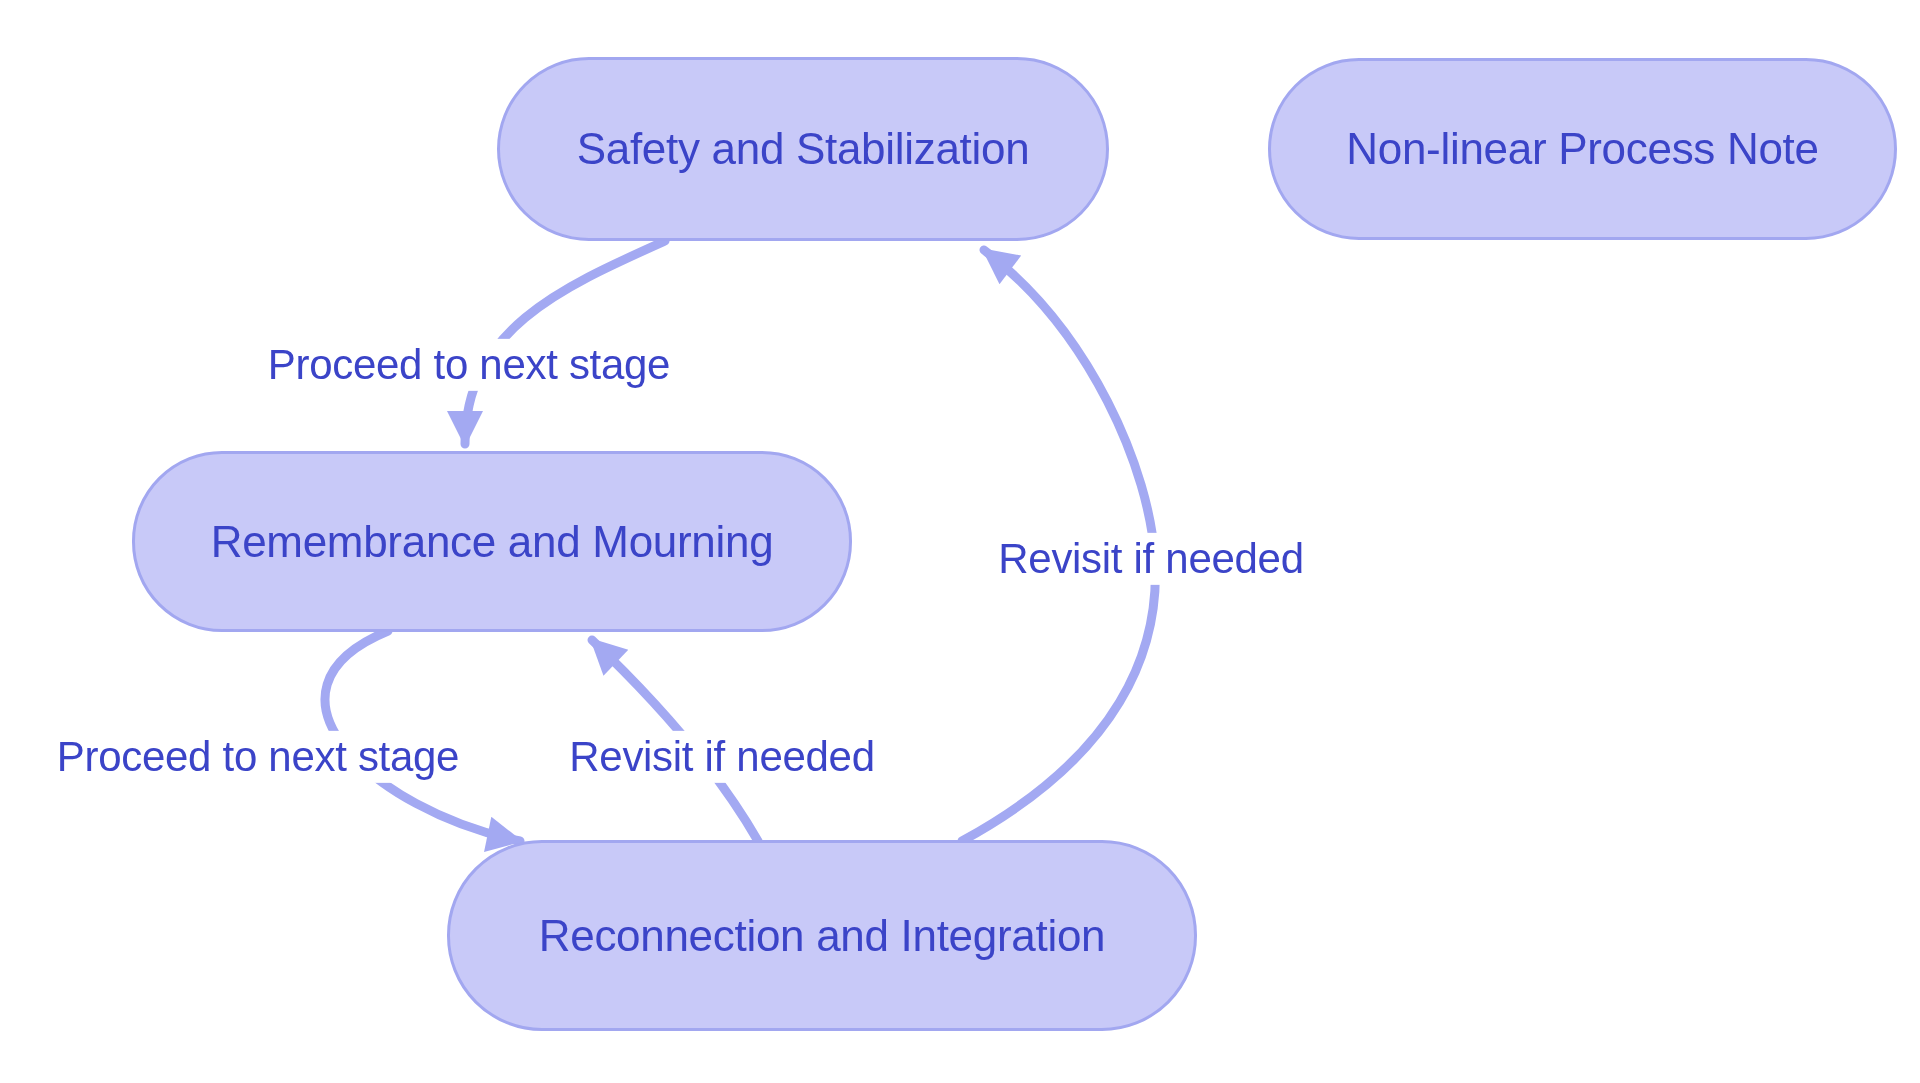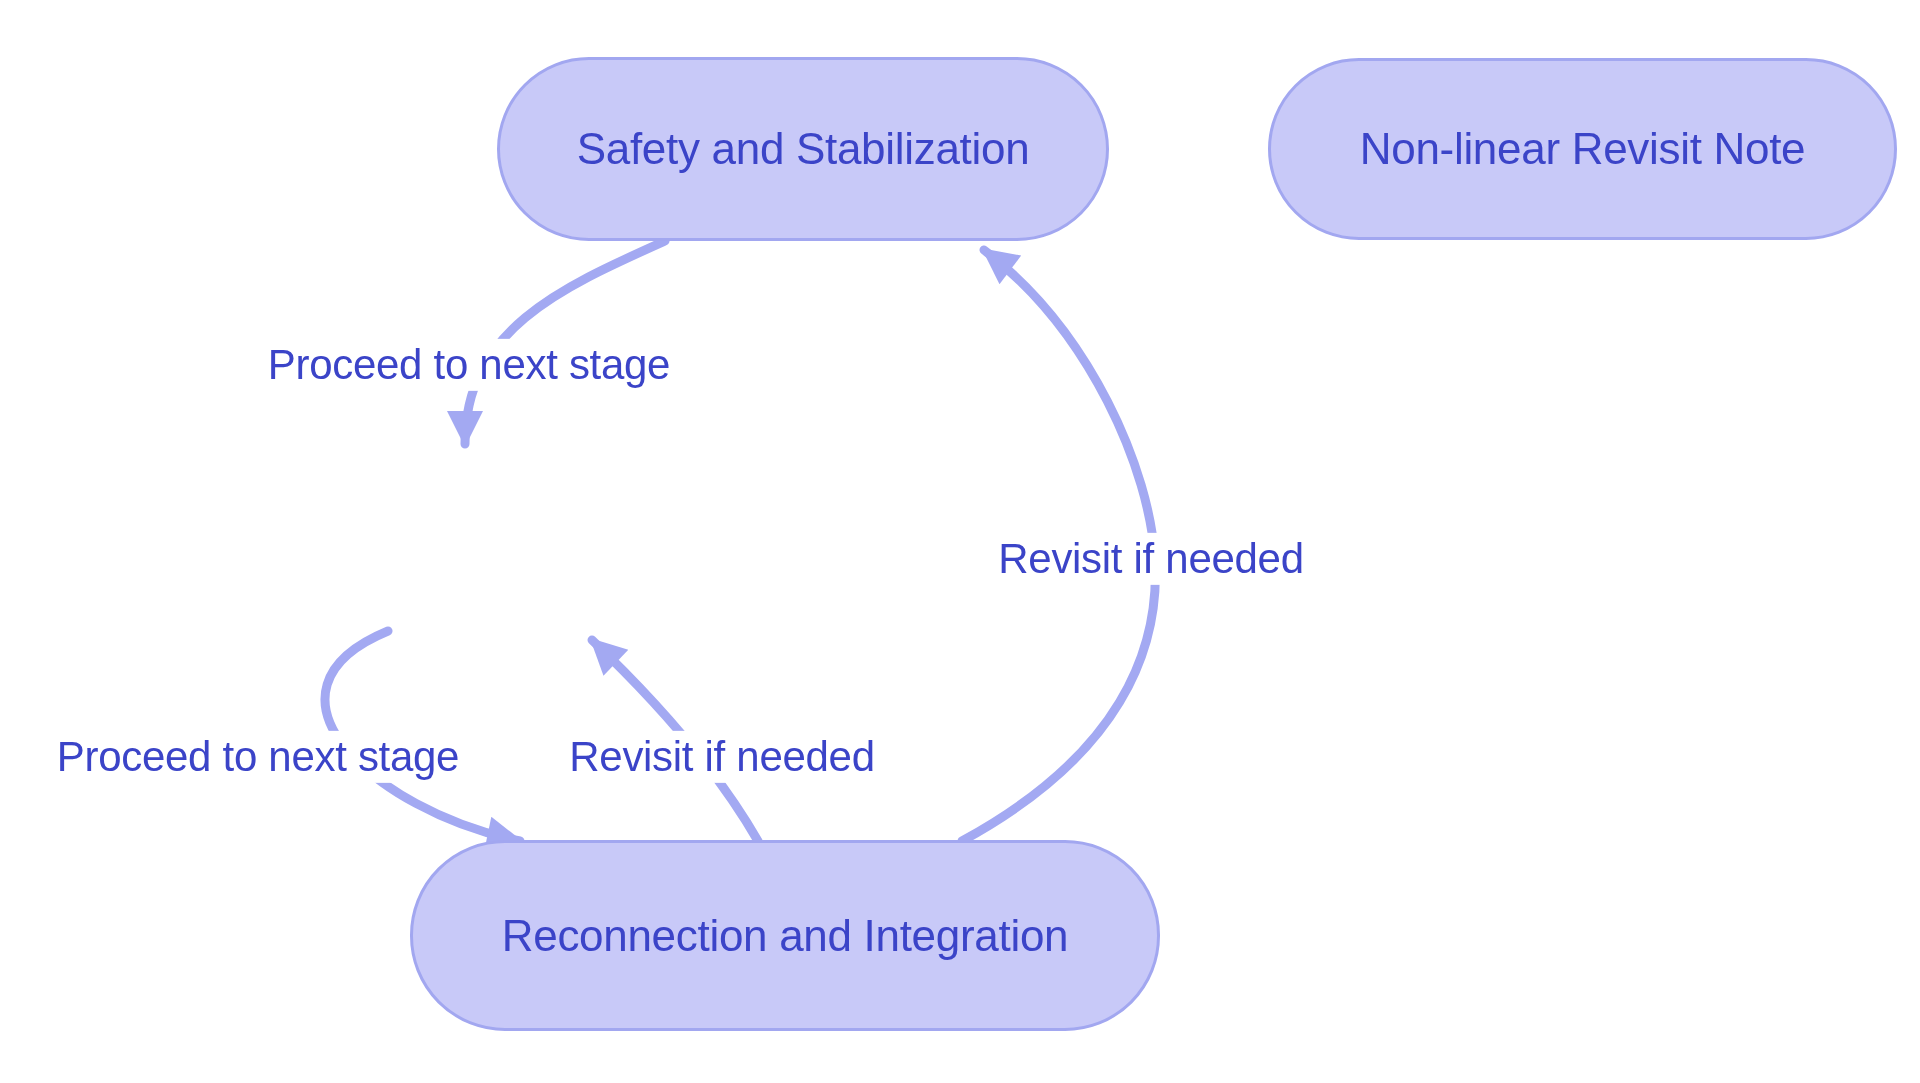--- a/index.html
+++ b/index.html
@@ -38,21 +38,21 @@
     justify-content: center;
     color: #3b44c8;
     font-size: 44px;
     font-weight: 500;
     letter-spacing: -0.3px;
     white-space: nowrap;
   }
   .n-safety        { left: 497px;  top: 57px;  width: 612px; height: 184px; border-radius: 92px; }
   .n-note          { left: 1268px; top: 58px;  width: 629px; height: 182px; border-radius: 91px; }
   .n-remembrance   { left: 132px;  top: 451px; width: 720px; height: 181px; border-radius: 90px; }
-  .n-reconnection  { left: 410px;  top: 840px; width: 750px; height: 191px; border-radius: 95px; }
+  .n-reconnection  { left: 447px;  top: 840px; width: 750px; height: 191px; border-radius: 95px; }
   .edge-label {
     position: absolute;
     transform: translate(-50%, -50%);
     background: #ffffff;
     color: #3b44c8;
     font-size: 42px;
     font-weight: 500;
     letter-spacing: -0.3px;
     white-space: nowrap;
     padding: 2px 10px;
@@ -83,19 +83,22 @@
 
   <div class="edge-label l-e1">Proceed to next stage</div>
   <div class="edge-label l-e2">Revisit if needed</div>
   <div class="edge-label l-e3">Proceed to next stage</div>
   <div class="edge-label l-e4">Revisit if needed</div>
 
   <div class="node n-safety">
     <span>Safety and Stabilization</span>
   </div>
   <div class="node n-note">
-    <span>Non-linear Revisit Note</span>
+    <span>Non-linear Process Note</span>
+  </div>
+  <div class="node n-remembrance">
+    <span>Remembrance and Mourning</span>
   </div>
   <div class="node n-reconnection">
     <span>Reconnection and Integration</span>
   </div>
 
 </div>
 
 </body></html>

